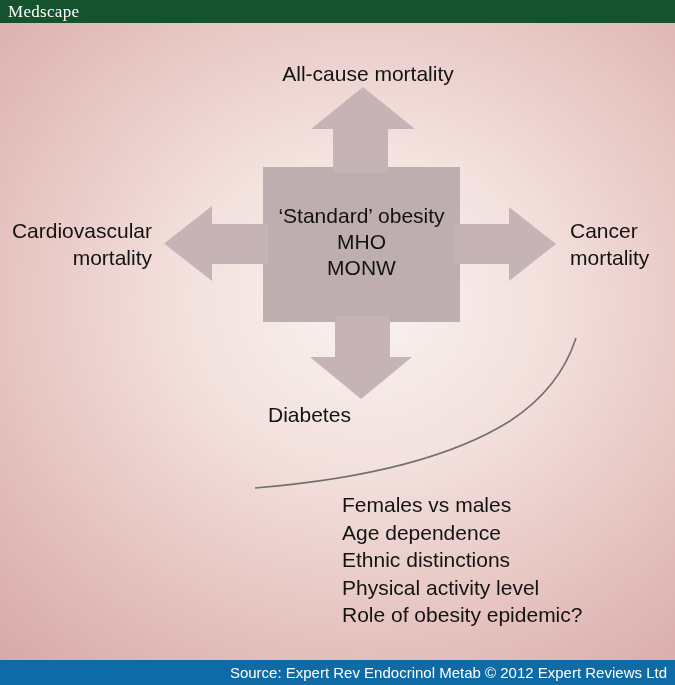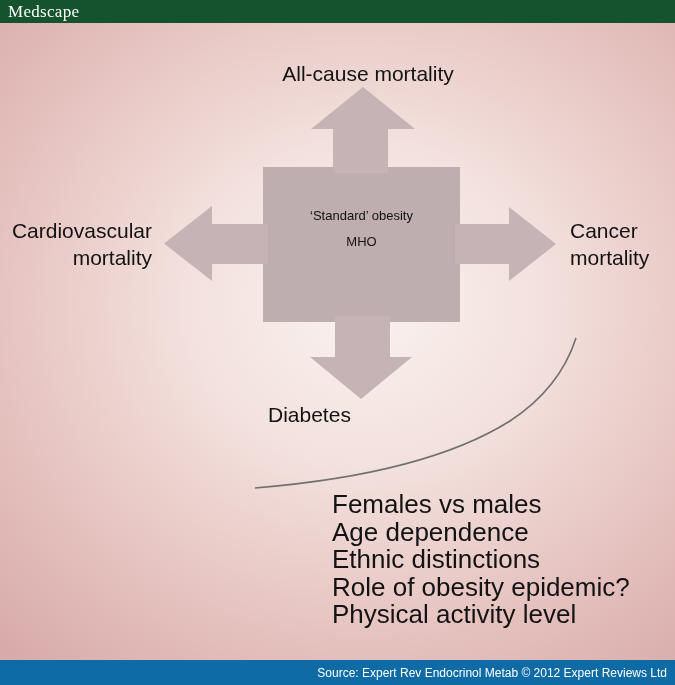--- a/index.html
+++ b/index.html
@@ -22,31 +22,31 @@
         #f9f2f0 0%, #f3e1dd 28%, #e5c2bf 58%, #d6a8a7 85%, #cf9fa0 100%);
   }
   .cross-svg,.curve-svg{position:absolute;left:0;top:0;}
   .label{position:absolute;font-size:21px;line-height:27px;color:#131313;}
   .top-label{left:228px;top:37px;width:280px;text-align:center;}
   .left-label{left:0;top:194px;width:152px;text-align:right;}
   .right-label{left:570px;top:194px;width:160px;text-align:left;}
   .bottom-label{left:268px;top:378px;width:200px;}
   .center-label{
     position:absolute;left:263px;top:180px;width:197px;
-    text-align:center;font-size:13px;line-height:26px;color:#131313;
+    text-align:center;font-size:21px;line-height:26px;color:#131313;
   }
   .factors{
-    position:absolute;left:332px;top:468px;
-    font-size:26px;line-height:27.5px;color:#131313;
+    position:absolute;left:342px;top:468px;
+    font-size:21px;line-height:27.5px;color:#131313;
   }
   .bottombar{
     position:absolute;left:0;top:660px;width:675px;height:25px;
     background:#0f6ba6;display:flex;align-items:center;justify-content:flex-end;
   }
-  .source{color:#ffffff;font-size:12px;padding-right:8px;}
+  .source{color:#ffffff;font-size:15px;padding-right:8px;}
 </style>
 </head>
 <body>
 
 <div class="stage">
 
   <header class="topbar">
     <span class="logo">Medscape</span>
   </header>
 
@@ -78,28 +78,29 @@
       <div>mortality</div>
     </div>
 
     <div class="label bottom-label">
       <span>Diabetes</span>
     </div>
 
     <div class="center-label">
       <div>‘Standard’ obesity</div>
       <div>MHO</div>
+      <div>MONW</div>
     </div>
 
     <div class="factors">
       <div>Females vs males</div>
       <div>Age dependence</div>
       <div>Ethnic distinctions</div>
+      <div>Physical activity level</div>
       <div>Role of obesity epidemic?</div>
-      <div>Physical activity level</div>
     </div>
 
   </main>
 
   <footer class="bottombar">
     <span class="source">Source: Expert Rev Endocrinol Metab © 2012 Expert Reviews Ltd</span>
   </footer>
 
 </div>
 

